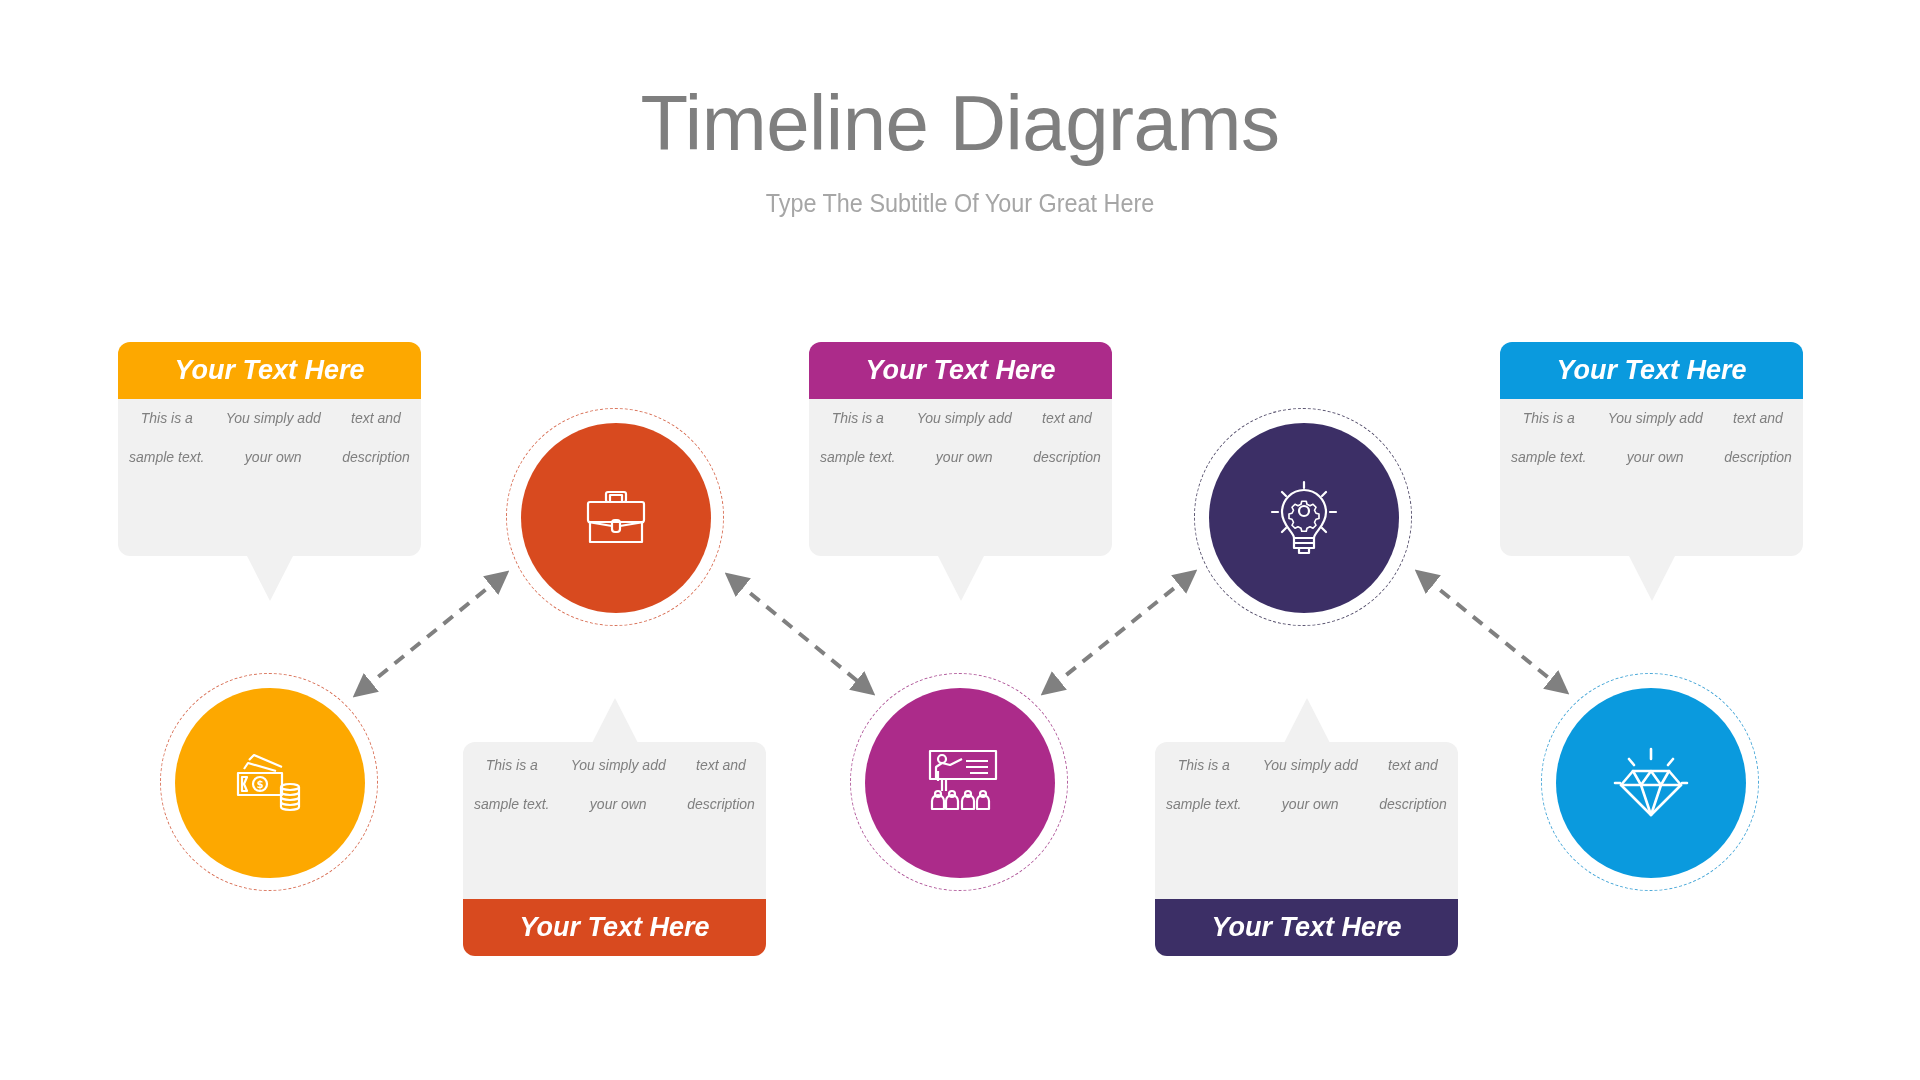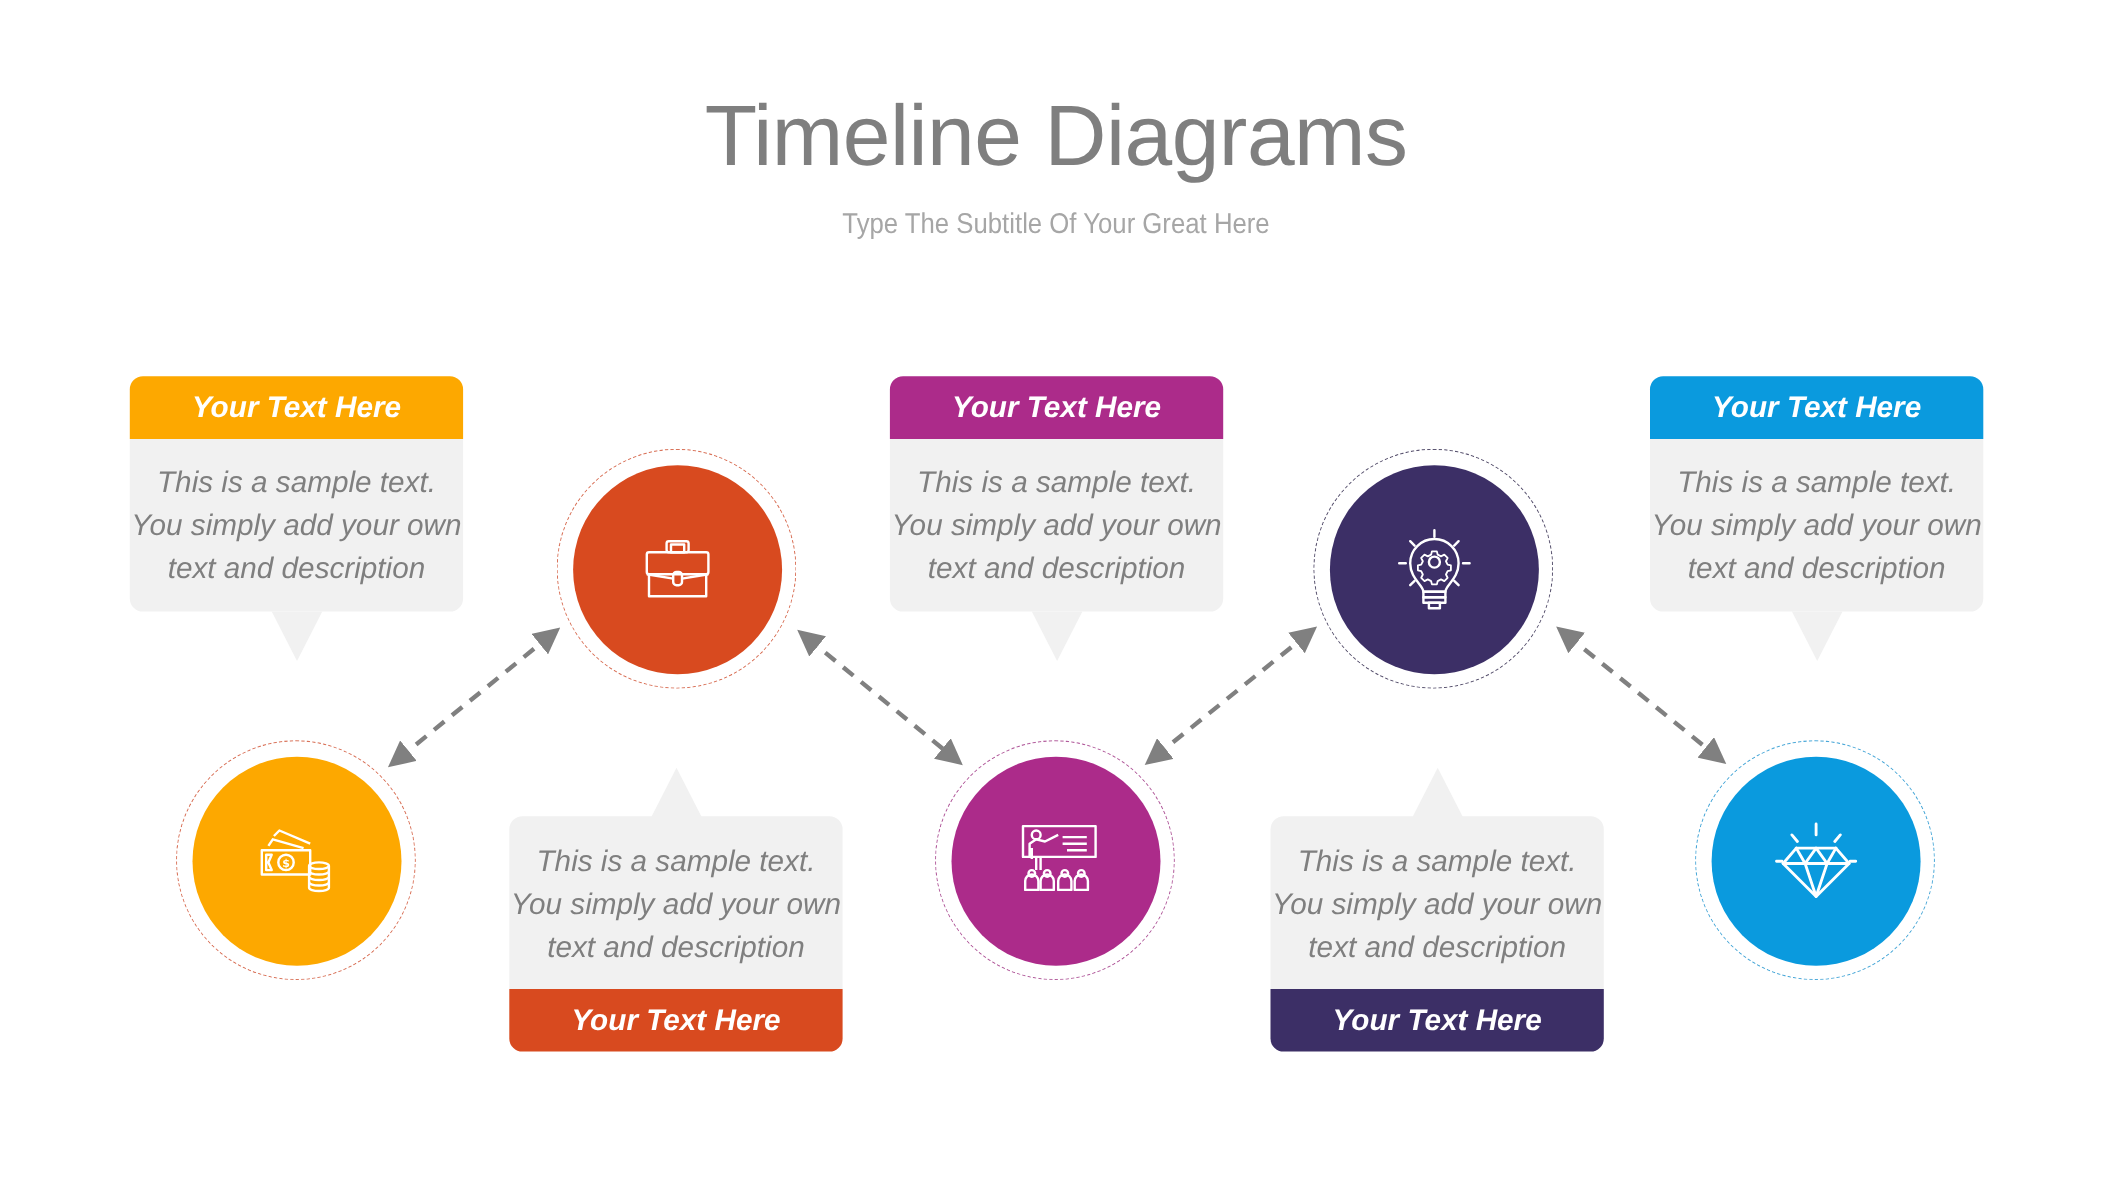--- a/index.html
+++ b/index.html
@@ -22,22 +22,22 @@
     position: absolute; width: 303px; font-style: italic;
   }
   .card .head {
     height: 57px; color: #fff; font-weight: bold; font-size: 27px;
     text-align: center; line-height: 57px;
   }
   .card.top .head { border-radius: 12px 12px 0 0; }
   .card.bottom .head { border-radius: 0 0 12px 12px; }
   .card .body {
     background: #f1f1f1; height: 157px; box-sizing: border-box;
-    color: #7f7f7f; font-size: 27px; text-align: center; line-height: 39px;
-    display: flex; flex-direction: column; justify-content: center;
+    color: #7f7f7f; font-size: 14px; text-align: center; line-height: 39px;
+    display: flex; flex-direction: row; justify-content: center;
   }
   .card.top .body { border-radius: 0 0 12px 12px; padding-top: 0; }
   .card.bottom .body { border-radius: 12px 12px 0 0; padding-top: 4px; }
   .pointer {
     position: absolute; width: 0; height: 0;
     left: 50%; margin-left: -23px;
     border-left: 23px solid transparent; border-right: 23px solid transparent;
   }
   .card.top .pointer { top: 214px; border-top: 45px solid #f1f1f1; }
   .card.bottom .pointer { top: -44px; border-bottom: 45px solid #f1f1f1; }

